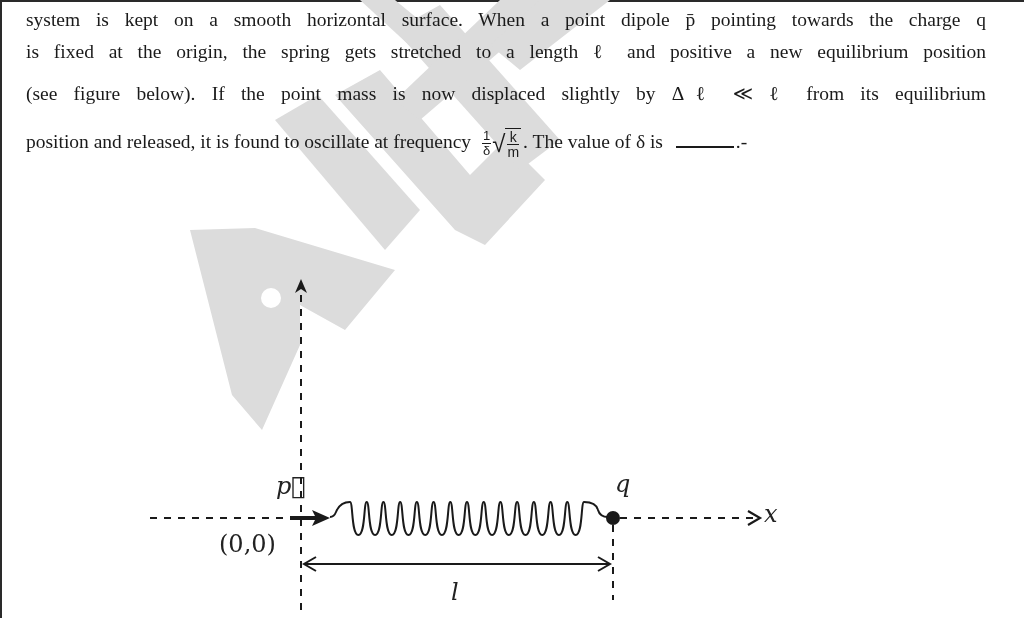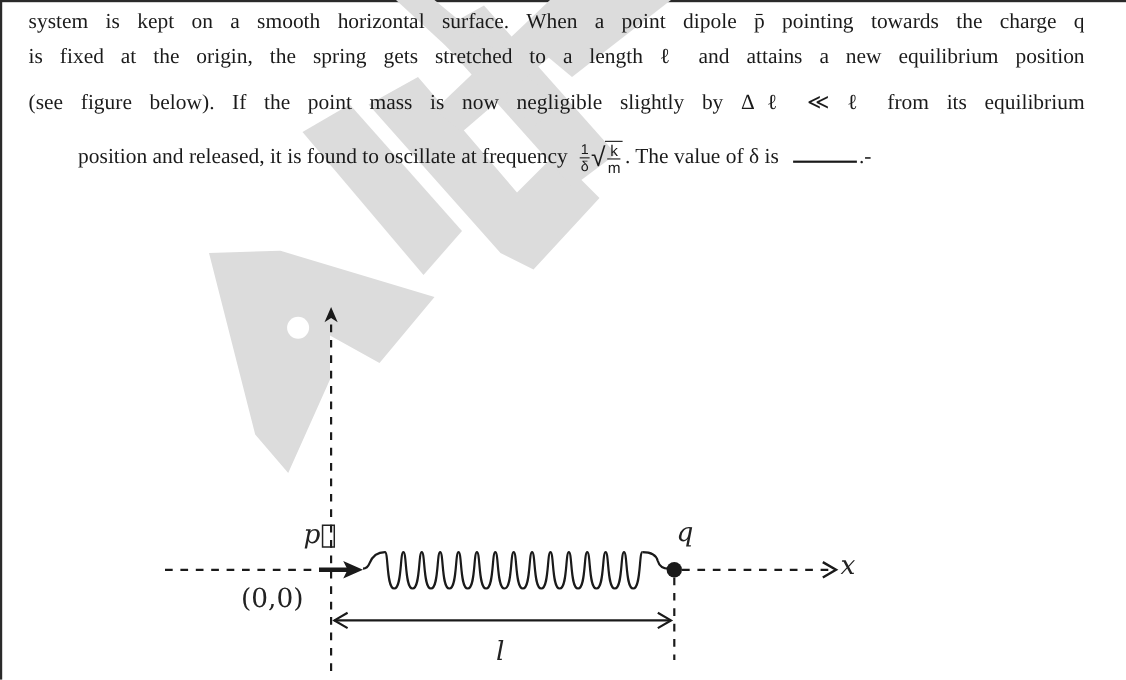--- a/index.html
+++ b/index.html
@@ -20,21 +20,21 @@
       pointer-events: none; z-index: 1;
     }
     .text-block {
       position: absolute; left: 26px; top: 6px; width: 960px; z-index: 2;
       font-size: 19.5px; line-height: 28px;
       text-align: justify;
     }
     .text-line { display: block; white-space: nowrap; text-align-last: justify; text-align: justify; height: 28px; }
     .text-line.l4 { margin-top: 4px; }
     .text-line.l5 { margin-top: 14px; }
-    .text-line.l6 { margin-top: 20px; text-align-last: auto; margin-left: 45px; }
+    .text-line.l6 { margin-top: 20px; text-align-last: auto; }
     .frac {
       display: inline-block; vertical-align: middle;
       font-family: "Liberation Sans", "DejaVu Sans", sans-serif;
       font-size: 13px; line-height: 14px; text-align: center;
       margin: 0 1px 0 6px;
     }
     .frac .num { display: block; border-bottom: 1px solid #1a1a1a; padding: 0 1px; }
     .frac .den { display: block; }
     .sqrt {
       display: inline-block; vertical-align: middle;
@@ -76,22 +76,22 @@
 
     <polygon points="360,0 395,0 510,95 485,115"></polygon>
     <polygon points="500,0 560,0 420,120 395,100"></polygon>
     <polygon points="540,0 610,0 520,70 490,45"></polygon>
   </g>
   <circle cx="271" cy="298" r="10" fill="#ffffff"></circle>
 </svg>
 
 <div class="text-block">
   <span class="text-line">system is kept on a smooth horizontal surface. When a point dipole p̄ pointing towards the charge q</span>
-  <span class="text-line l4">is fixed at the origin, the spring gets stretched to a length ℓ and attains a new equilibrium position</span>
-  <span class="text-line l5">(see figure below). If the point mass is now negligible slightly by Δℓ ≪ ℓ from its equilibrium</span>
+  <span class="text-line l4">is fixed at the origin, the spring gets stretched to a length ℓ and positive a new equilibrium position</span>
+  <span class="text-line l5">(see figure below). If the point mass is now displaced slightly by Δℓ ≪ ℓ from its equilibrium</span>
   <span class="text-line l6">
     <span>position and released, it is found to oscillate at frequency</span>
     <span class="frac">
       <span class="num">1</span>
       <span class="den">δ</span>
     </span><span class="sqrt"><span class="radical">√</span><span class="inner"><span class="num">k</span><span class="den">m</span></span></span><span>. The value of δ  is</span>
     <span class="blank"></span><span>.-</span>
   </span>
 </div>
 

